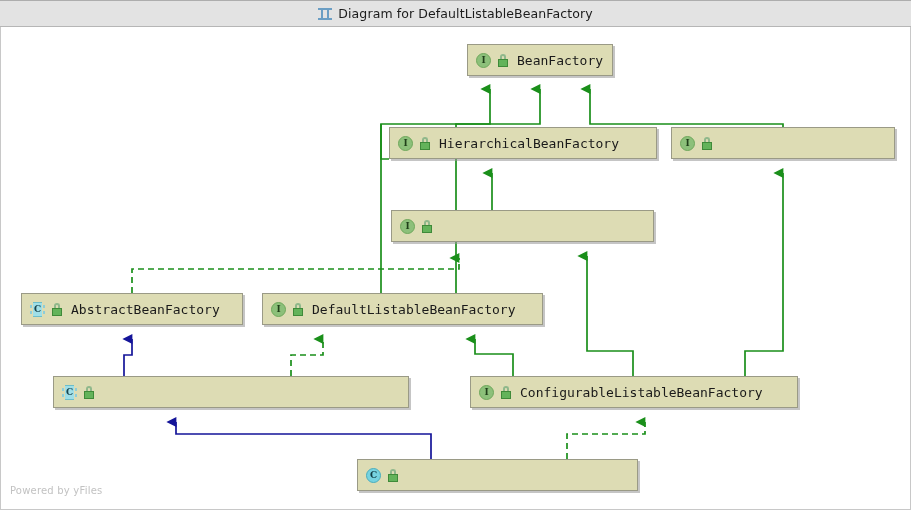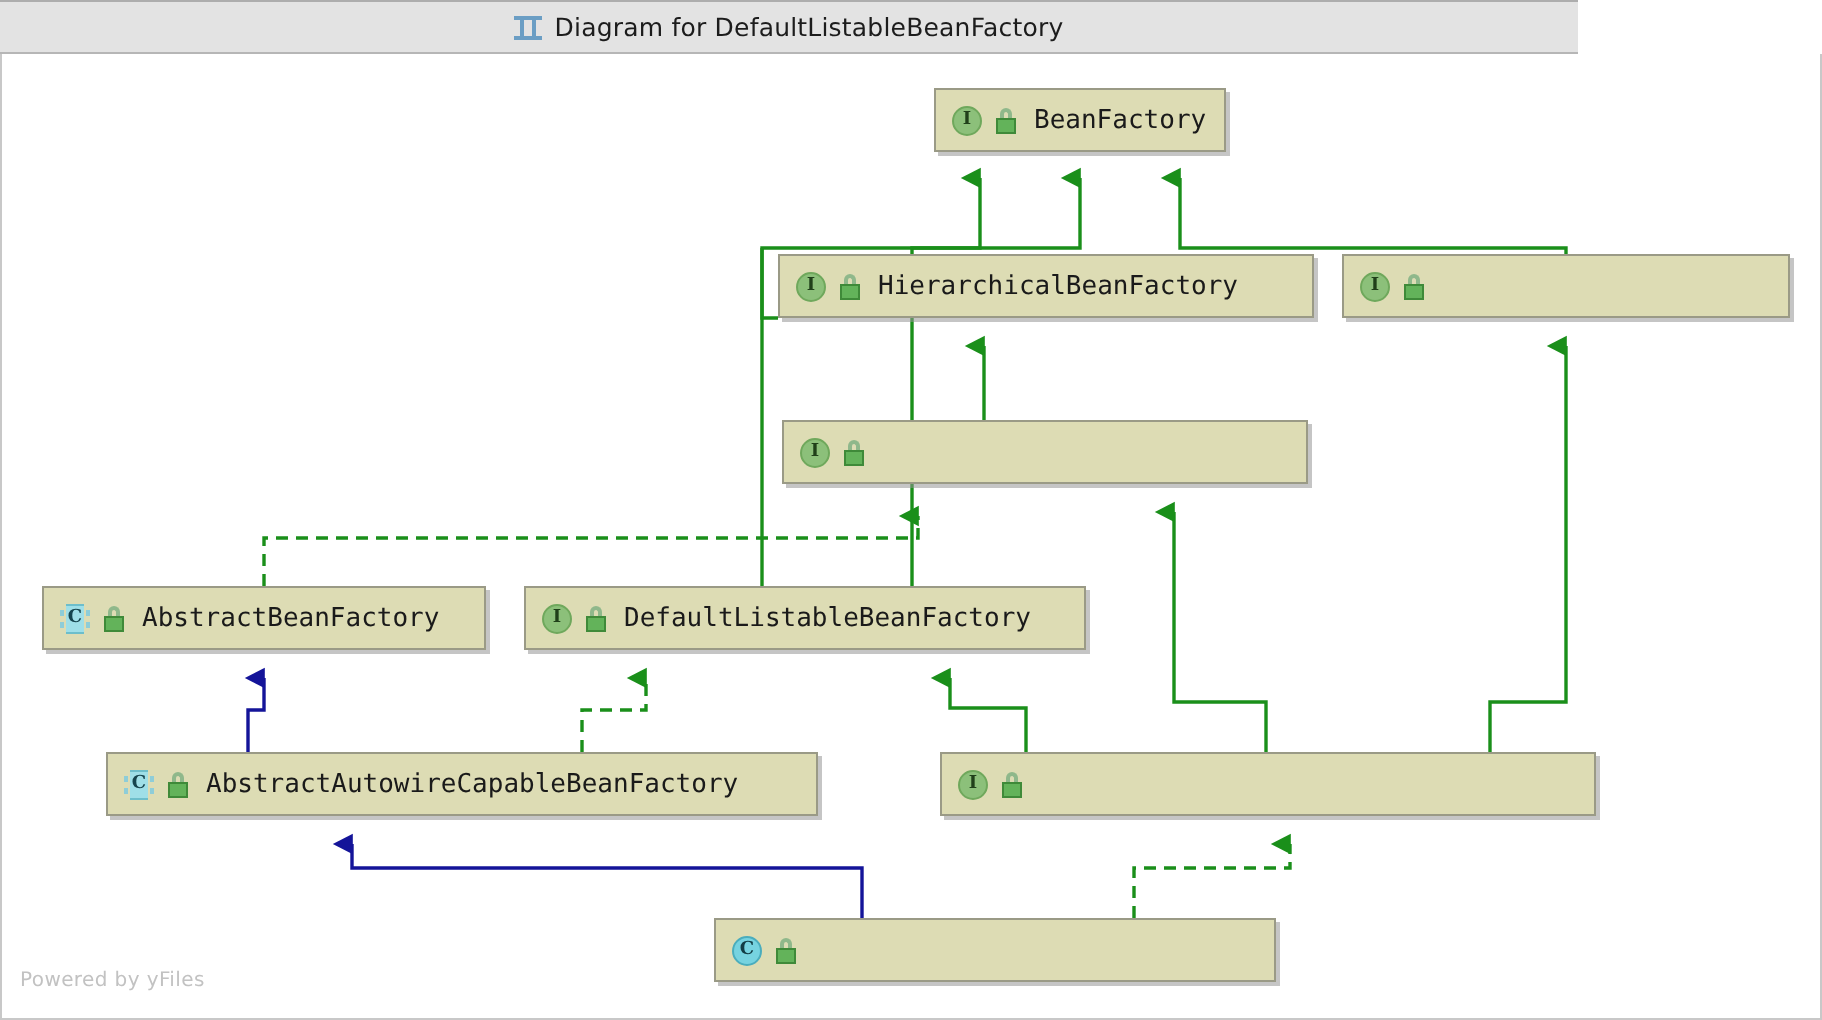--- a/index.html
+++ b/index.html
@@ -15,21 +15,21 @@
     width: 911px;
     height: 510px;
     box-sizing: border-box;
     background: #ffffff;
     overflow: hidden;
   }
   
   #titlebar {
     position: absolute;
     left: 0; top: 0;
-    width: 789px;
+    width: 911px;
     height: 27px;
     background: #e3e3e3;
     border-top: 1px solid #adadad;
     border-bottom: 1px solid #b6b6b6;
     box-sizing: border-box;
     display: flex;
     align-items: center;
     justify-content: center;
   }
   #titlebar .tb-inner {
@@ -331,29 +331,29 @@
         <span class="tick tk1"></span>
           <span class="tick tk2"></span>
         <span class="tick tk3"></span>
           <span class="tick tk4"></span>
         <span class="body">C</span>
       </span>
       <span class="ico-lock">
         <span class="shackle"></span>
           <span class="body"></span>
       </span>
-      <span class="node-label">AbstractAutowireCapableBeanFactory</span>
     </div>
 
     <div class="node" style="left:469px; top:349px; width:328px;">
       <span class="ico-iface">I</span>
       <span class="ico-lock">
         <span class="shackle"></span>
           <span class="body"></span>
       </span>
+      <span class="node-label">ConfigurableListableBeanFactory</span>
     </div>
 
     <div class="node" style="left:356px; top:432px; width:281px;">
       <span class="ico-class">C</span>
       <span class="ico-lock">
         <span class="shackle"></span>
           <span class="body"></span>
       </span>
     </div>
 

